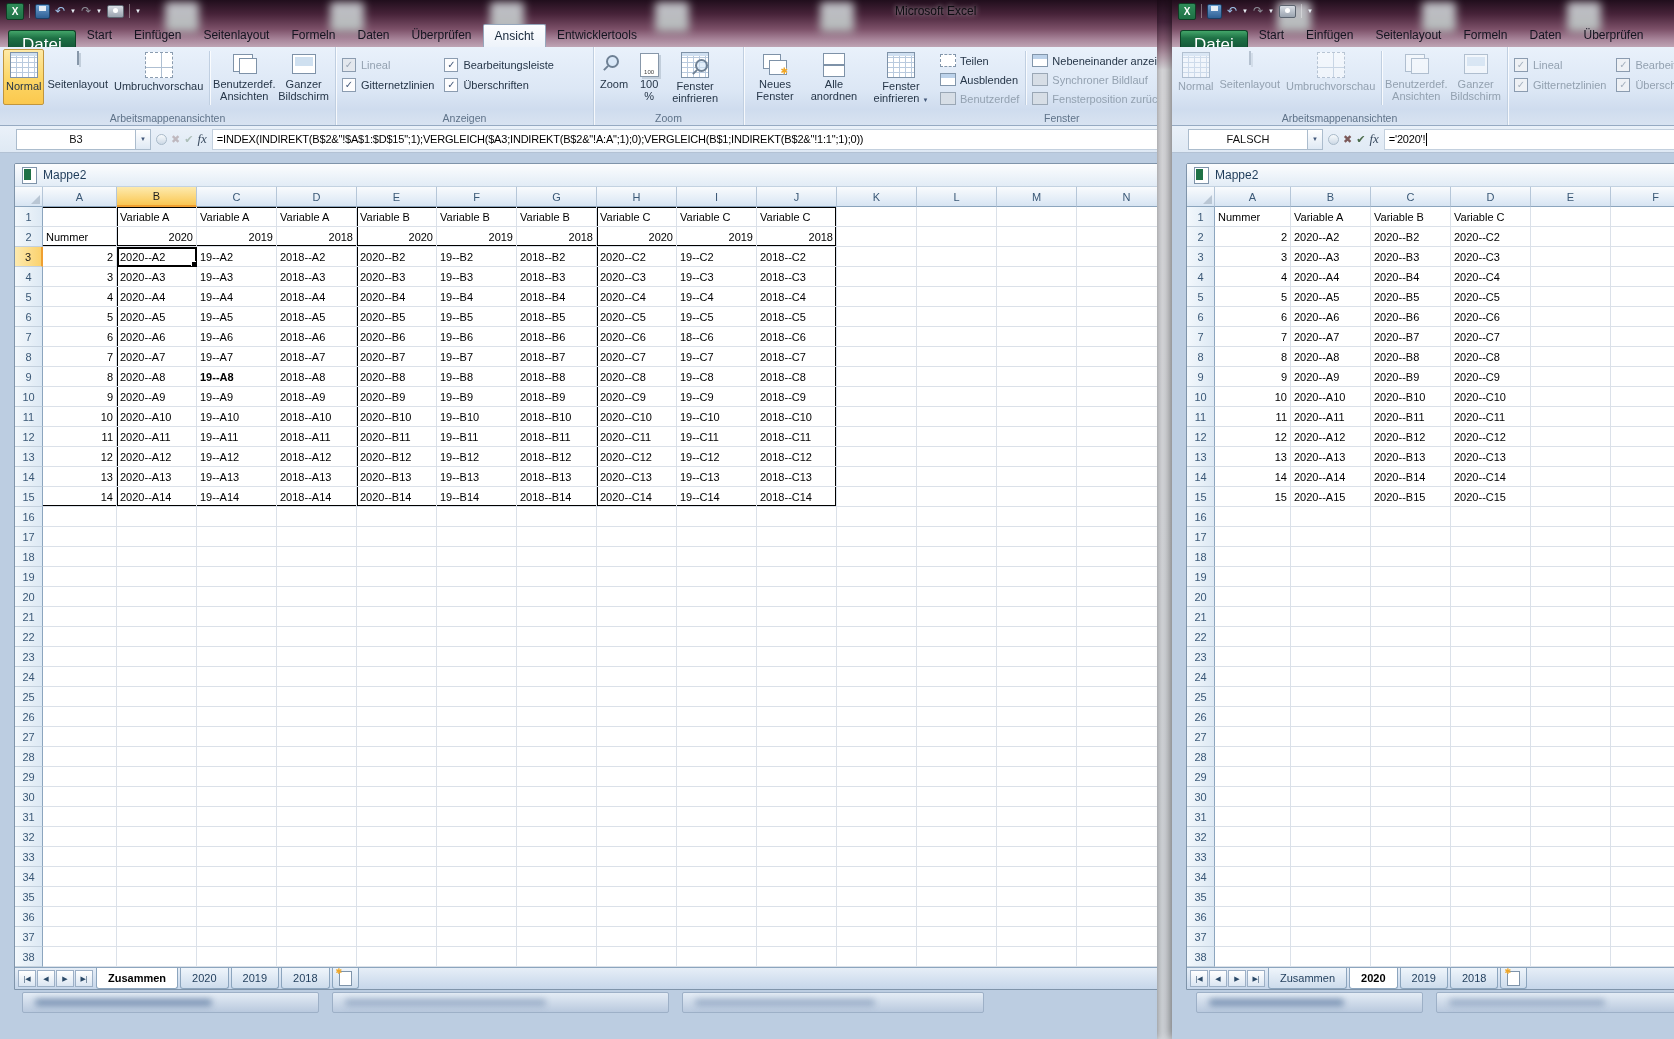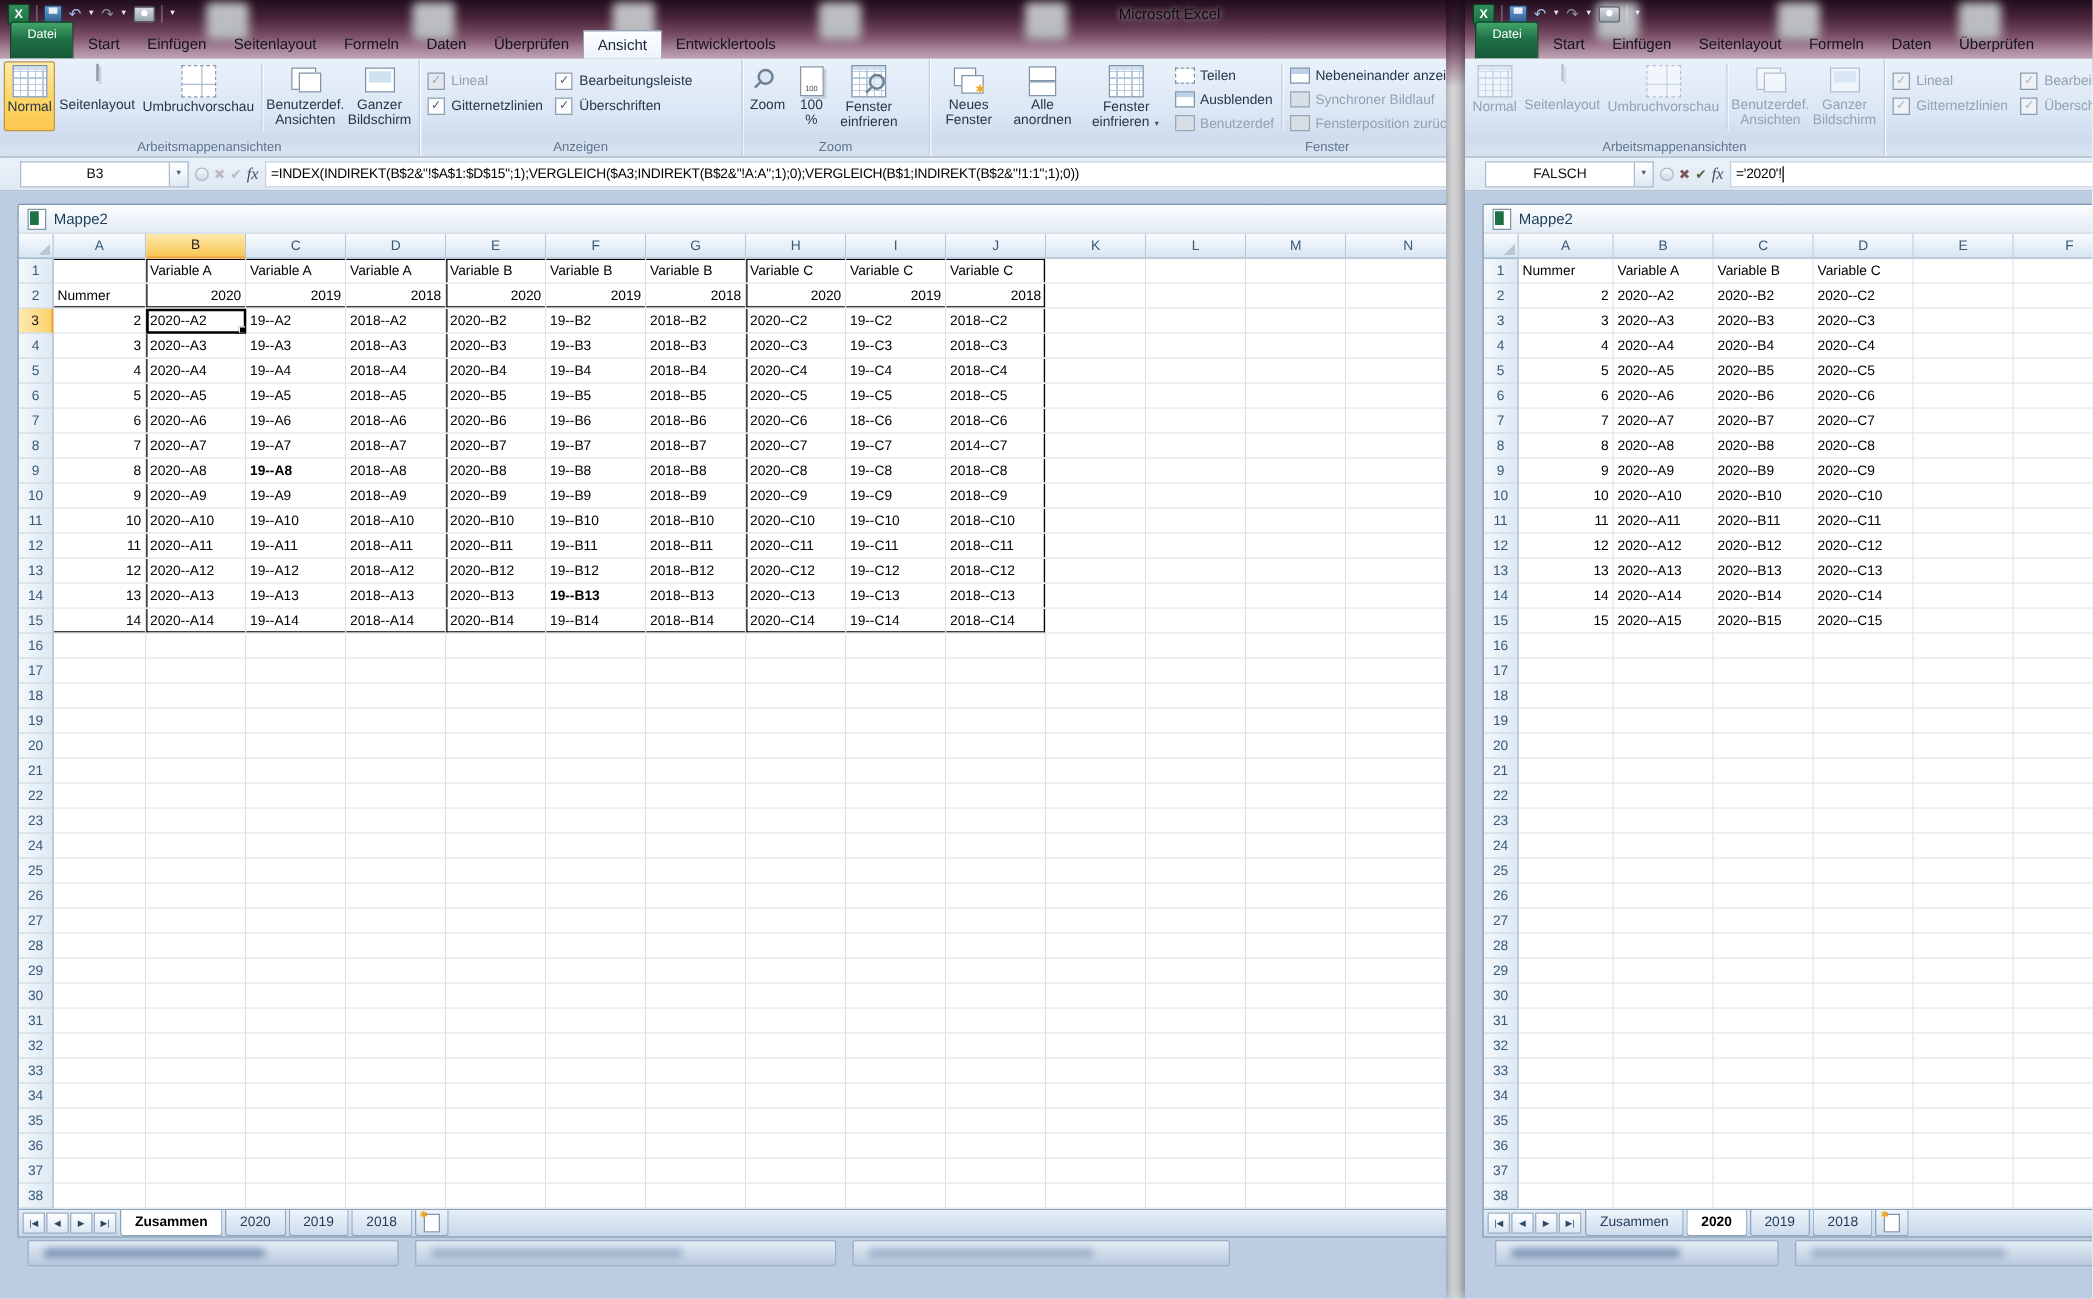--- a/index.html
+++ b/index.html
@@ -23,21 +23,21 @@
   .i-save:before{content:"";position:absolute;left:3px;top:1px;width:7px;height:5px;background:#e8eef5;}
   .glyph{font-size:12px;line-height:12px;color:#cfe0f2;}
   .glyph.blue{color:#9ec3ea;}
   .glyph.dim{color:#8d8f98;}
   .i-cam{width:15px;height:11px;background:linear-gradient(#d8dde4,#9aa3af);border:1px solid #5d6570;border-radius:2px;position:relative;}
   .i-cam:before{content:"";position:absolute;left:5px;top:2px;width:5px;height:5px;border-radius:50%;background:#fff;}
   .dd{font-size:6px;color:#e8eef5;}
   .wtitle{position:absolute;top:4px;font-size:12px;color:#0d0d12;text-shadow:0 0 5px rgba(255,255,255,.75);}
   
   .tabrow{position:absolute;bottom:0;left:0;right:0;height:25px;display:flex;align-items:flex-end;padding-left:8px;}
-  .ftab{height:30px;box-sizing:border-box;padding:4px 13px;font-size:10px;color:#fff;
+  .ftab{height:17px;box-sizing:border-box;padding:4px 13px;font-size:17px;color:#fff;
     background:linear-gradient(#43a569,#1e7145 45%,#15593a);border:1px solid #0f4227;border-bottom:none;border-radius:3px 3px 0 0;}
   .rtab{height:23px;box-sizing:border-box;padding:4px 11px;font-size:12px;color:#141420;white-space:nowrap;}
   .rtab.active{background:linear-gradient(#fdfeff,#edf3fa);border:1px solid #95a7bc;border-bottom:none;border-radius:2px 2px 0 0;color:#17273a;}
   
   .ribbon{height:78px;flex:none;position:relative;display:flex;
     background:linear-gradient(#e9f1fb,#dce7f5 55%,#cfdcee 80%,#d8e3f1);border-bottom:1px solid #96aac2;}
   .rgroup{position:relative;height:100%;box-sizing:border-box;flex:none;border-right:1px solid #c0cfe1;box-shadow:1px 0 0 rgba(255,255,255,.8);}
   .glabel{position:absolute;bottom:1px;left:0;right:0;text-align:center;font-size:10.5px;color:#5f7389;white-space:nowrap;}
   .gbody{display:flex;align-items:flex-start;height:62px;padding:2px 3px;}
   .bigbtn{display:flex;flex-direction:column;align-items:center;justify-content:flex-start;
@@ -468,21 +468,21 @@
             <div class="rhdr">8</div>
             <div class="cell num" style="width: 74px;">7</div>
             <div class="cell" style="width: 80px; box-shadow: rgb(0, 0, 0) 1px 0px 0px inset;">2020--A7</div>
             <div class="cell" style="width: 80px;">19--A7</div>
             <div class="cell" style="width: 80px;">2018--A7</div>
             <div class="cell" style="width: 80px; box-shadow: rgb(0, 0, 0) 1px 0px 0px inset;">2020--B7</div>
             <div class="cell" style="width: 80px;">19--B7</div>
             <div class="cell" style="width: 80px;">2018--B7</div>
             <div class="cell" style="width: 80px; box-shadow: rgb(0, 0, 0) 1px 0px 0px inset;">2020--C7</div>
             <div class="cell" style="width: 80px;">19--C7</div>
-            <div class="cell" style="width: 80px; box-shadow: rgb(0, 0, 0) -1px 0px 0px inset;">2014--C7</div>
+            <div class="cell" style="width: 80px; box-shadow: rgb(0, 0, 0) -1px 0px 0px inset;">2018--C7</div>
             <div class="cell" style="width: 80px;"></div>
             <div class="cell" style="width: 80px;"></div>
             <div class="cell" style="width: 80px;"></div>
             <div class="cell" style="width: 100px;"></div>
           </div>
           <div class="gridrow">
             <div class="rhdr">9</div>
             <div class="cell num" style="width: 74px;">8</div>
             <div class="cell" style="width: 80px; box-shadow: rgb(0, 0, 0) 1px 0px 0px inset;">2020--A8</div>
             <div class="cell" style="width: 80px; font-weight: bold;">19--A8</div>
@@ -566,21 +566,21 @@
             <div class="cell" style="width: 80px;"></div>
             <div class="cell" style="width: 100px;"></div>
           </div>
           <div class="gridrow">
             <div class="rhdr">14</div>
             <div class="cell num" style="width: 74px;">13</div>
             <div class="cell" style="width: 80px; box-shadow: rgb(0, 0, 0) 1px 0px 0px inset;">2020--A13</div>
             <div class="cell" style="width: 80px;">19--A13</div>
             <div class="cell" style="width: 80px;">2018--A13</div>
             <div class="cell" style="width: 80px; box-shadow: rgb(0, 0, 0) 1px 0px 0px inset;">2020--B13</div>
-            <div class="cell" style="width: 80px; font-weight: bold;">19--B13</div>
+            <div class="cell" style="width: 80px;">19--B13</div>
             <div class="cell" style="width: 80px;">2018--B13</div>
             <div class="cell" style="width: 80px; box-shadow: rgb(0, 0, 0) 1px 0px 0px inset;">2020--C13</div>
             <div class="cell" style="width: 80px;">19--C13</div>
             <div class="cell" style="width: 80px; box-shadow: rgb(0, 0, 0) -1px 0px 0px inset;">2018--C13</div>
             <div class="cell" style="width: 80px;"></div>
             <div class="cell" style="width: 80px;"></div>
             <div class="cell" style="width: 80px;"></div>
             <div class="cell" style="width: 100px;"></div>
           </div>
           <div class="gridrow">

